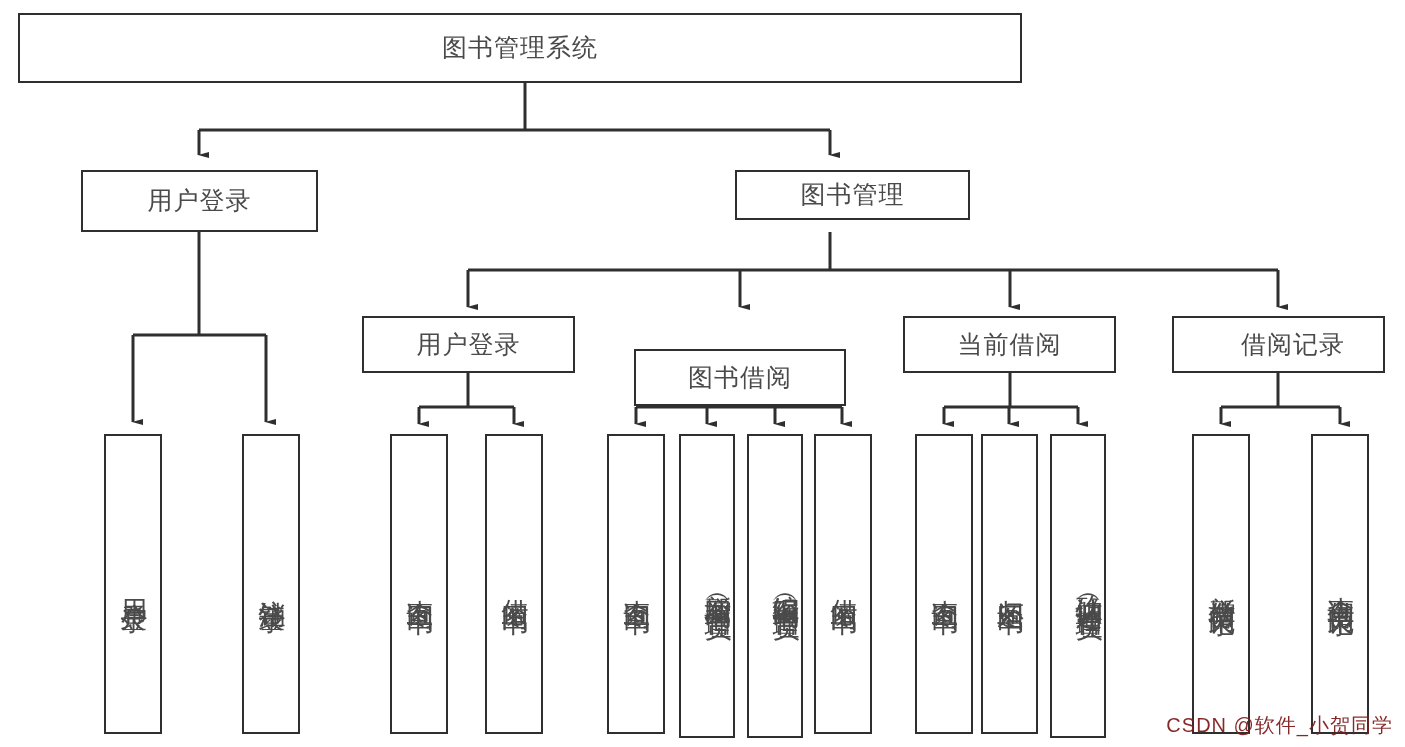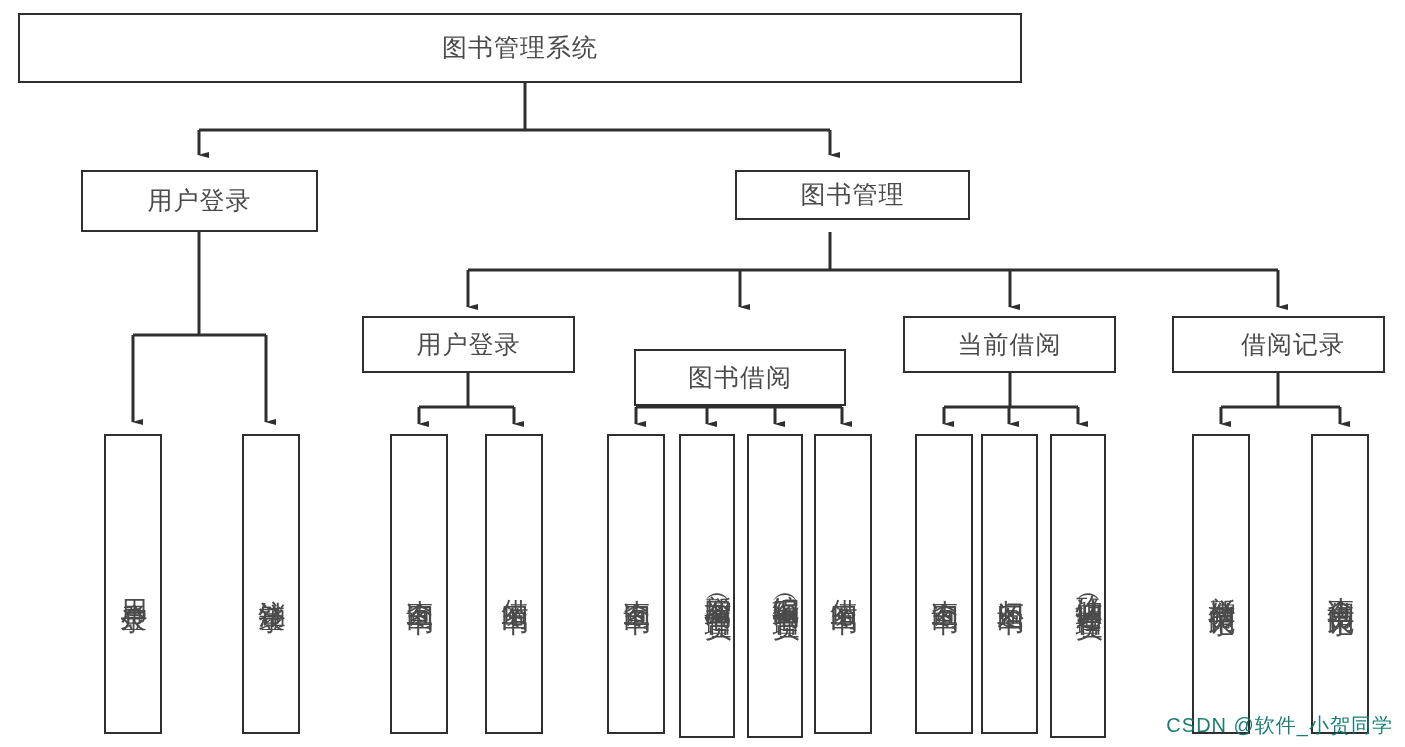--- a/index.html
+++ b/index.html
@@ -60,21 +60,21 @@
   }
   .nlabel {
     display: block;
     white-space: nowrap;
   }
   #watermark {
     position: absolute;
     right: 12px;
     bottom: 8px;
     font-size: 20px;
-    color: #0f766e;
+    color: #7f1d1d;
     letter-spacing: 1px;
     white-space: nowrap;
     opacity: 0.95;
   }
 </style>
 </head>
 <body>
 
 <div id="canvas">
 

